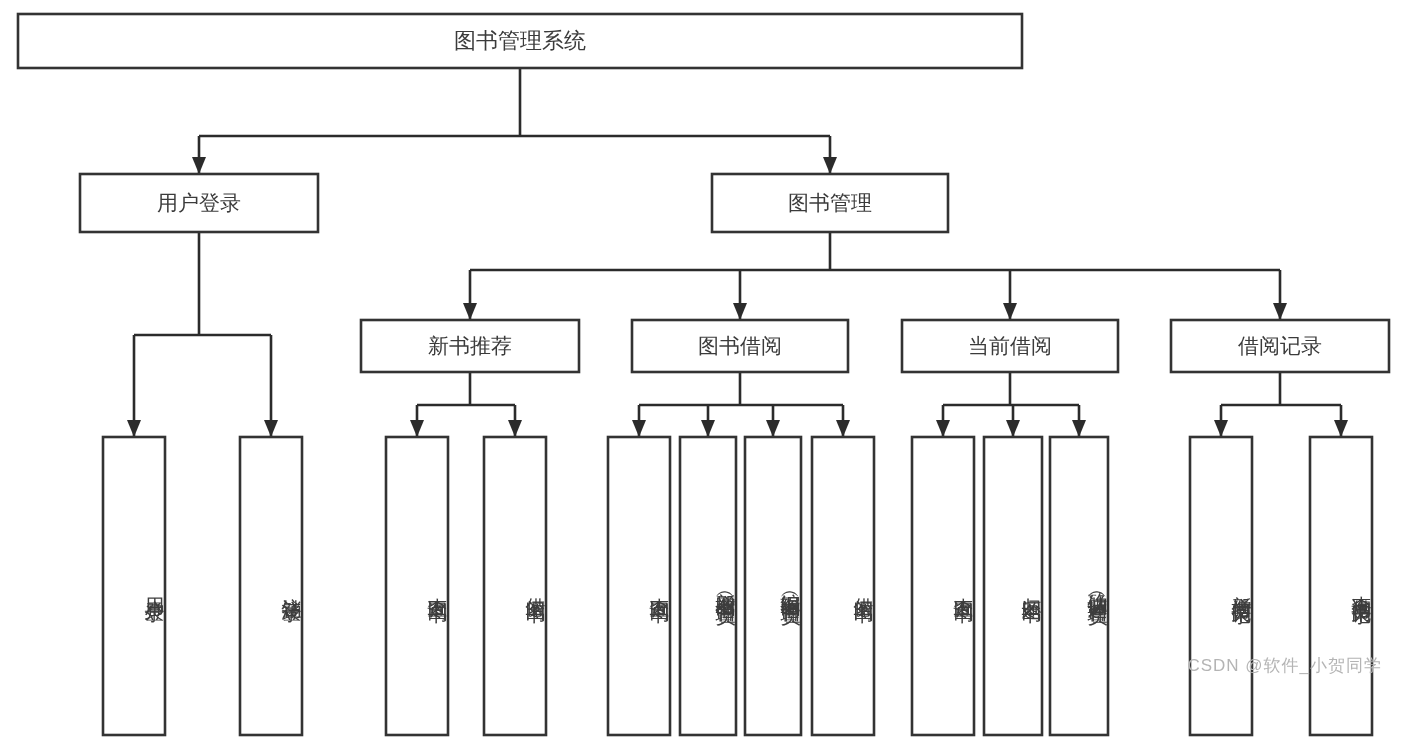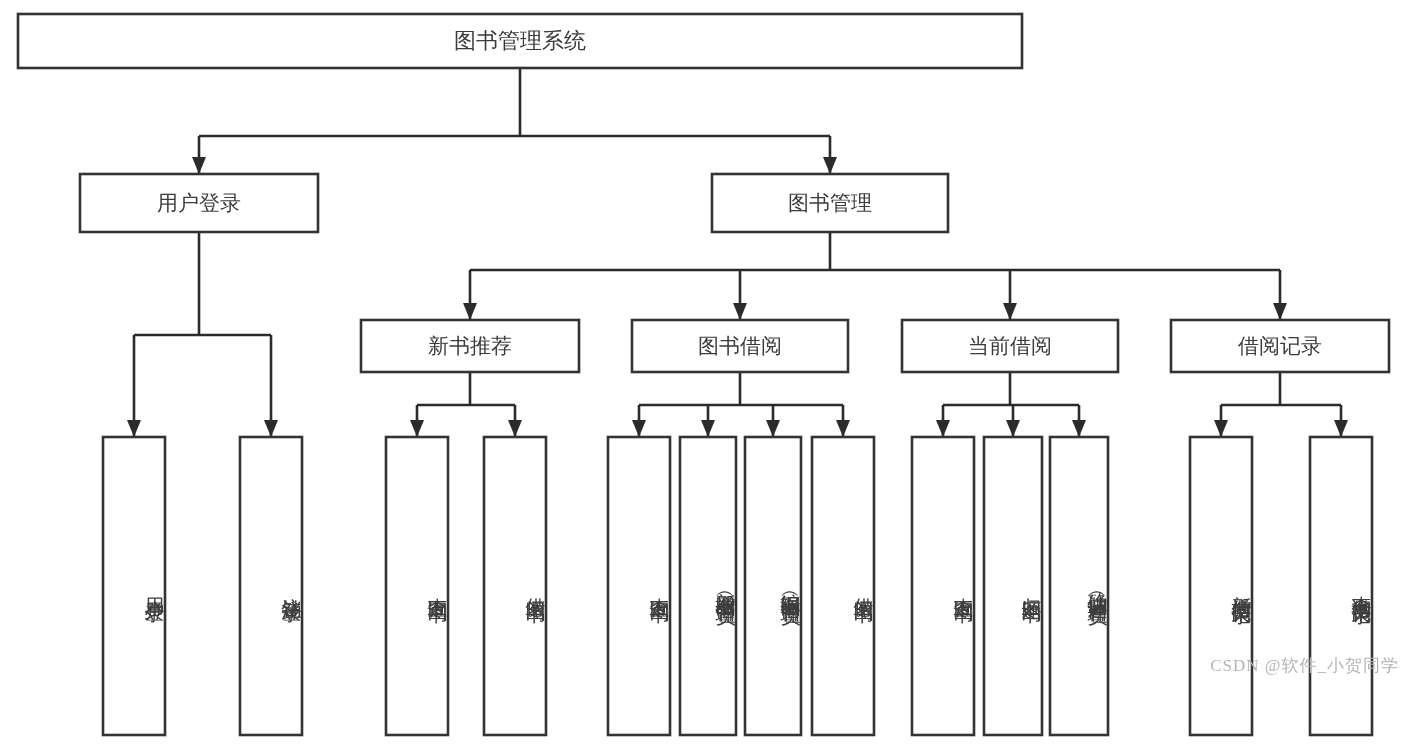--- a/index.html
+++ b/index.html
@@ -24,22 +24,22 @@
     writing-mode:vertical-rl;
     text-orientation:upright;
     font-family:"Liberation Sans","DejaVu Sans",sans-serif;
     font-size:20px;color:#3d3d3d;
     letter-spacing:2px;
     line-height:1;
     pointer-events:none;
     white-space:nowrap;
   }
   .watermark{
-    position:absolute;right:6px;bottom:4px;
-    font-family:Liberation Serif, serif;
+    position:absolute;right:23px;bottom:4px;
+    font-family:Liberation Sans, sans-serif;
     font-size:17px;color:#b4b4b4;letter-spacing:1px;
     user-select:none;
     margin-top:46px;
   }
 </style>
 </head>
 <body>
 
 <div id="diagram-root">
 

